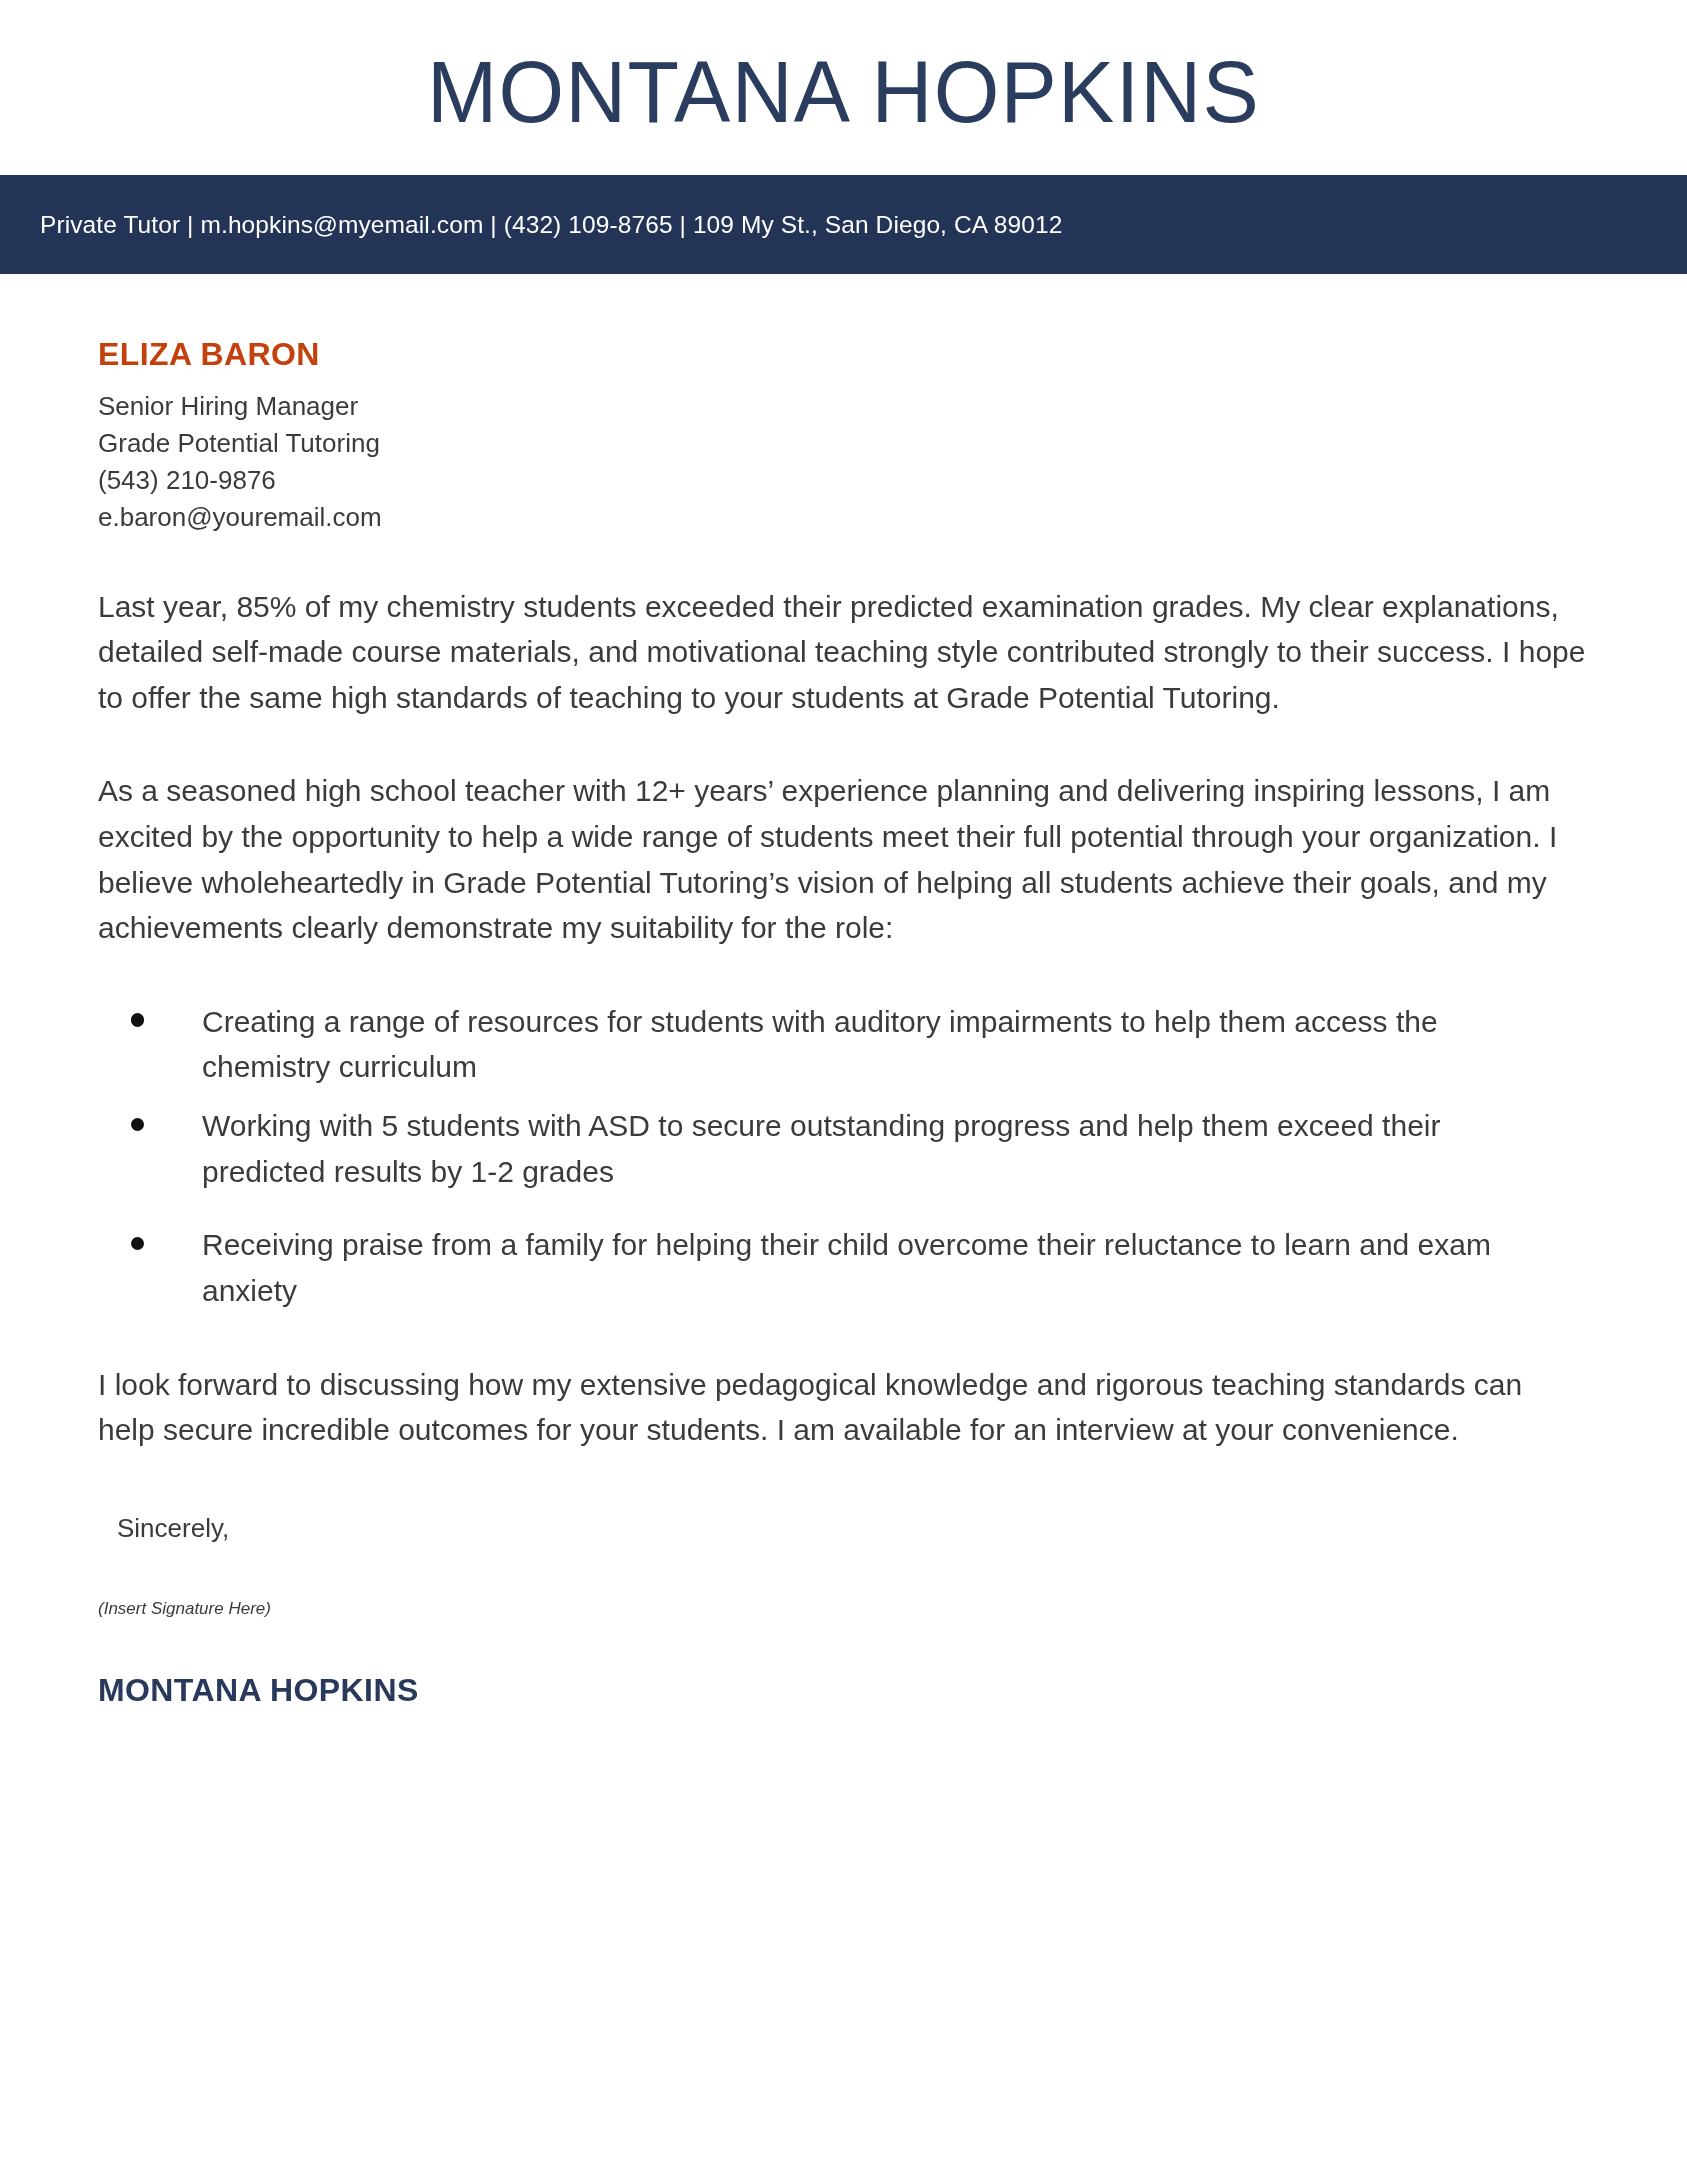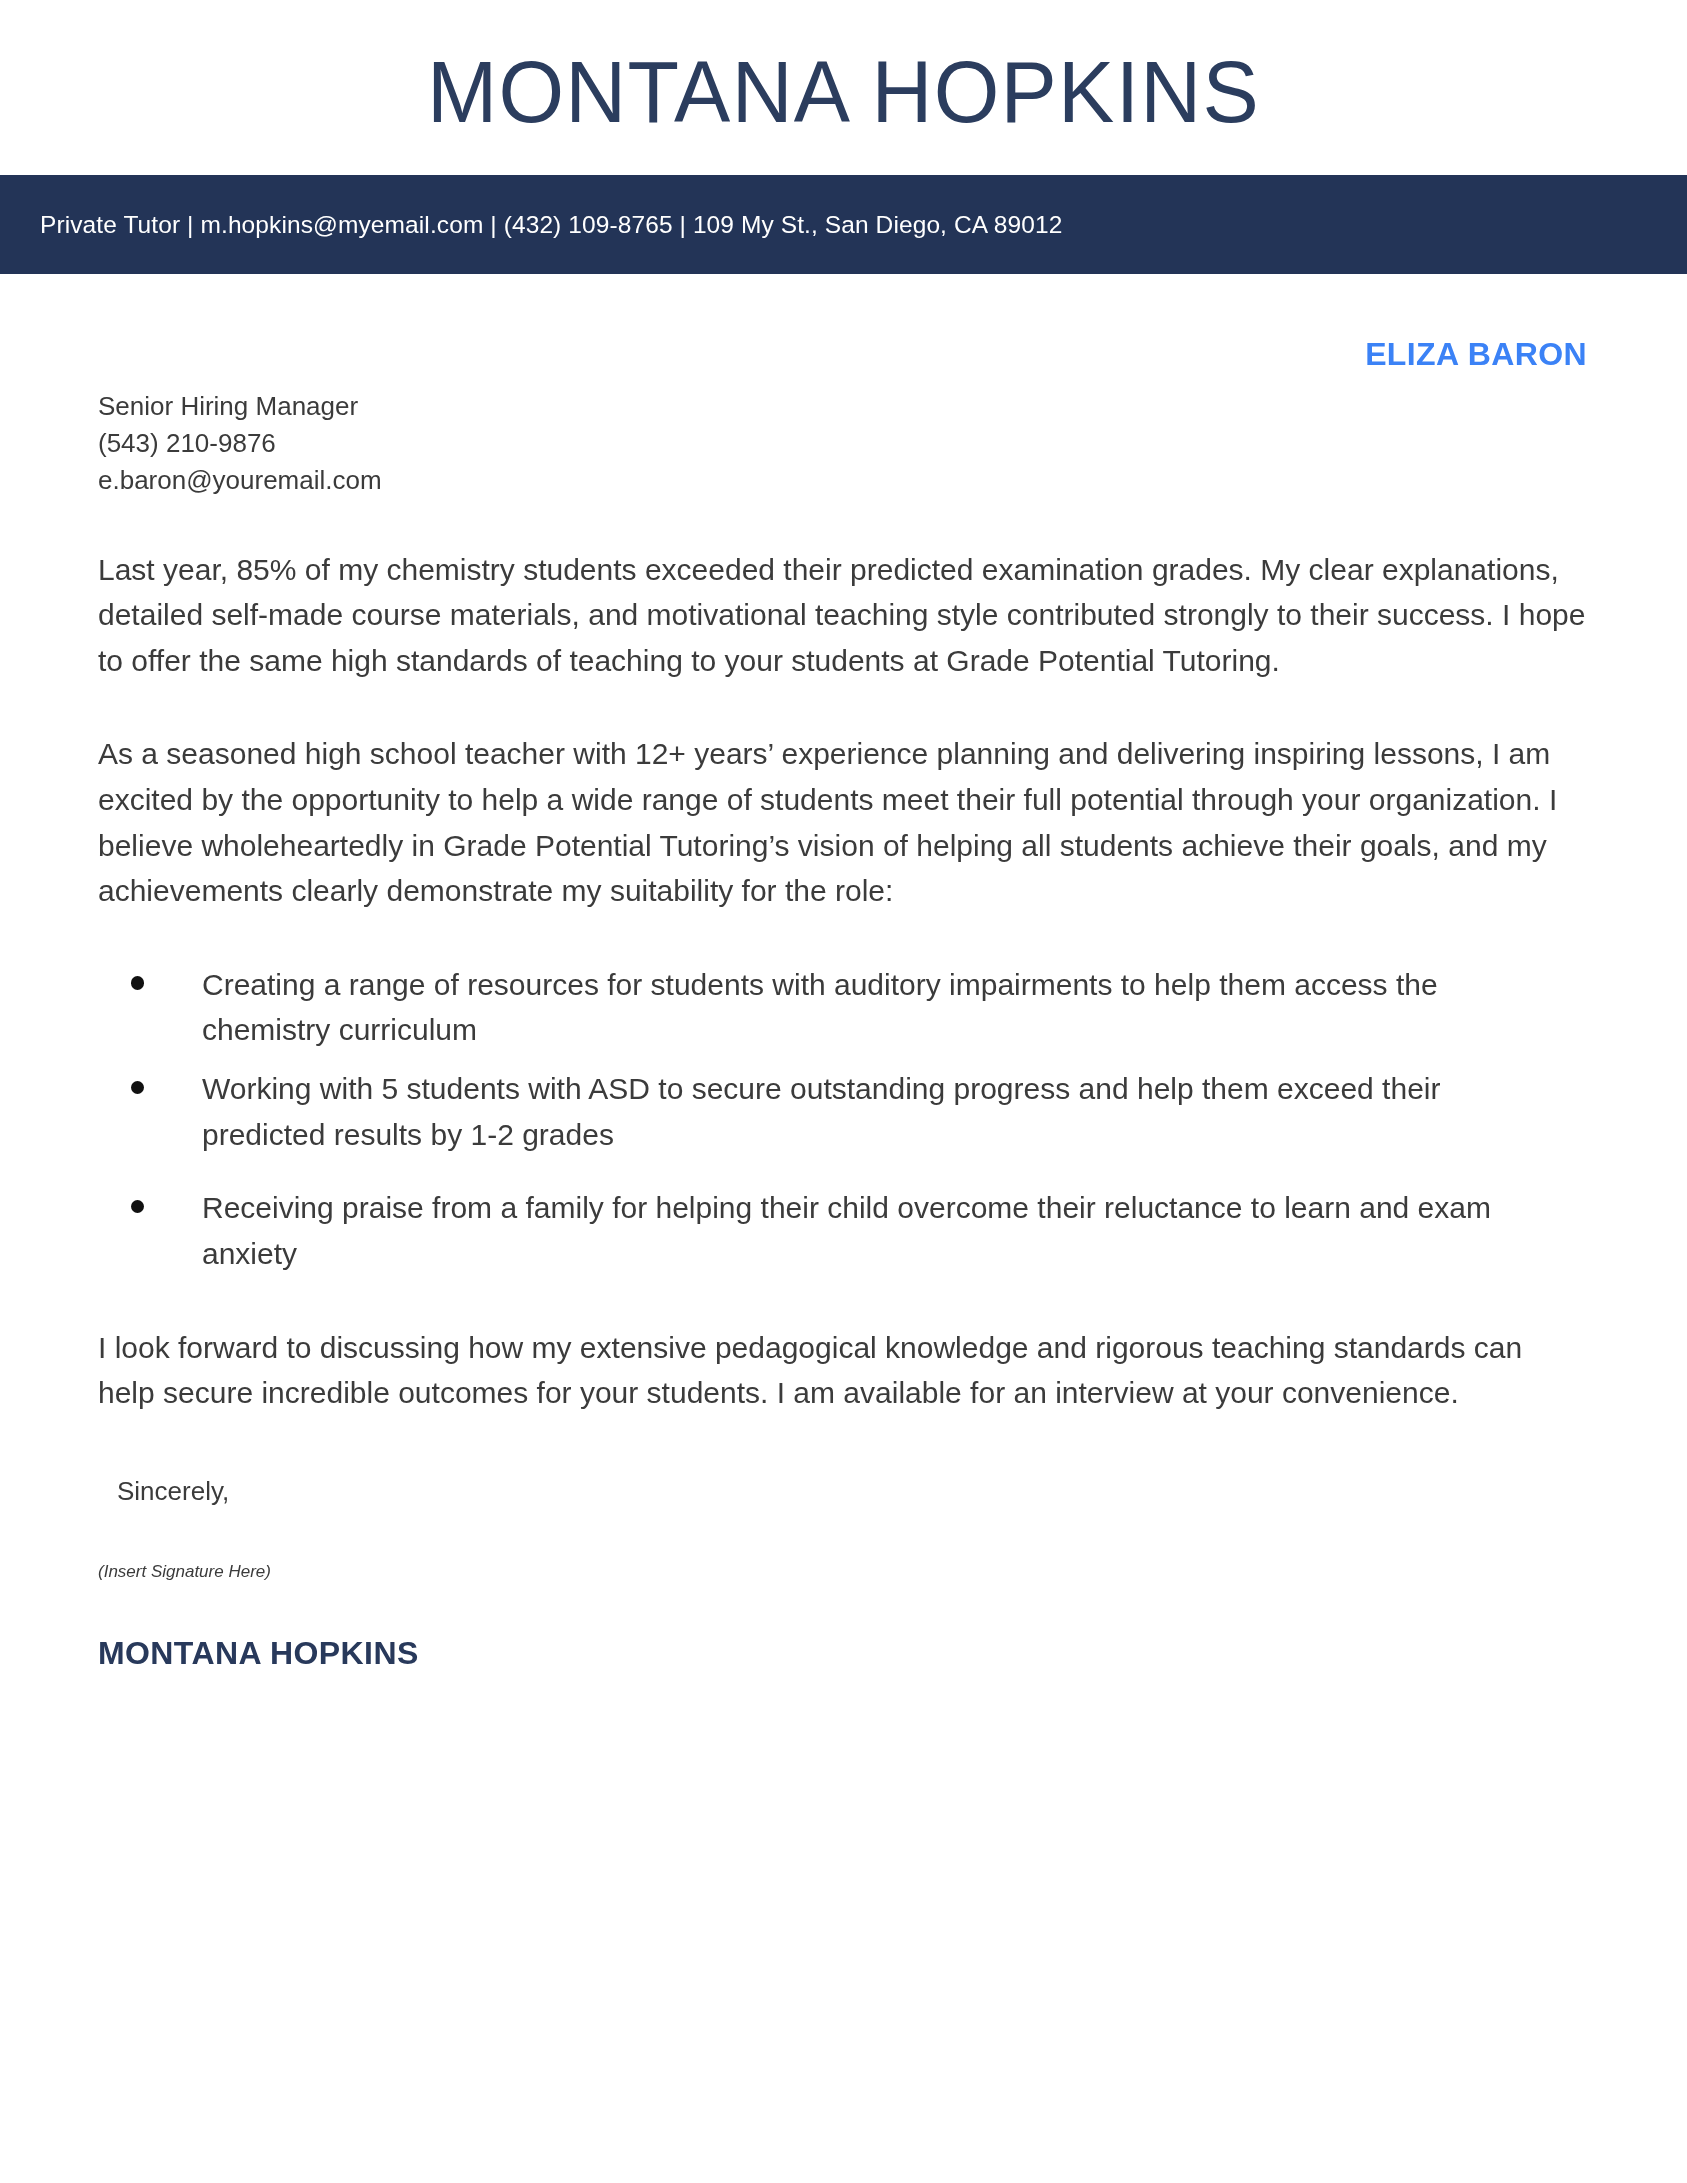--- a/index.html
+++ b/index.html
@@ -82,25 +82,24 @@
     color: #3b3b3b;
     line-height: 1.35;
   }
 
   .recipient-block {
     margin-top: 60px;
   }
   .recipient-name {
     font-size: 32px;
     font-weight: bold;
-    color: #3b82f6;
+    color: #c2410c;
     letter-spacing: 0.4px;
     line-height: 1.2;
     margin-bottom: 14.6px;
-    text-align: right;
   }
   .recipient-line {
     font-size: 26px;
     color: #3b3b3b;
     line-height: 1.42;
   }
 
   .salutation {
     margin-top: 52px;
     font-size: 26px;
@@ -179,20 +178,21 @@
   <div class="contact-bar">
     <div class="contact-line">Private Tutor | m.hopkins@myemail.com | (432) 109-8765 | 109 My St., San Diego, CA  89012</div>
   </div>
 
   <div class="body-area">
 
 
     <div class="recipient-block">
       <div class="recipient-name">ELIZA BARON</div>
       <div class="recipient-line">Senior Hiring Manager</div>
+      <div class="recipient-line">Grade Potential Tutoring</div>
       <div class="recipient-line">(543) 210-9876</div>
       <div class="recipient-line">e.baron@youremail.com</div>
     </div>
 
 
     <p class="para">Last year, 85% of my chemistry students exceeded their predicted examination grades. My clear explanations, detailed self-made course materials, and motivational teaching style contributed strongly to their success. I hope to offer the same high standards of teaching to your students at Grade Potential Tutoring.</p>
 
     <p class="para">As a seasoned high school teacher with 12+ years’ experience planning and delivering inspiring lessons, I am excited by the opportunity to help a wide range of students meet their full potential through your organization. I believe wholeheartedly in Grade Potential Tutoring’s vision of helping all students achieve their goals, and my achievements clearly demonstrate my suitability for the role:</p>
 
     <ul class="achievements">

